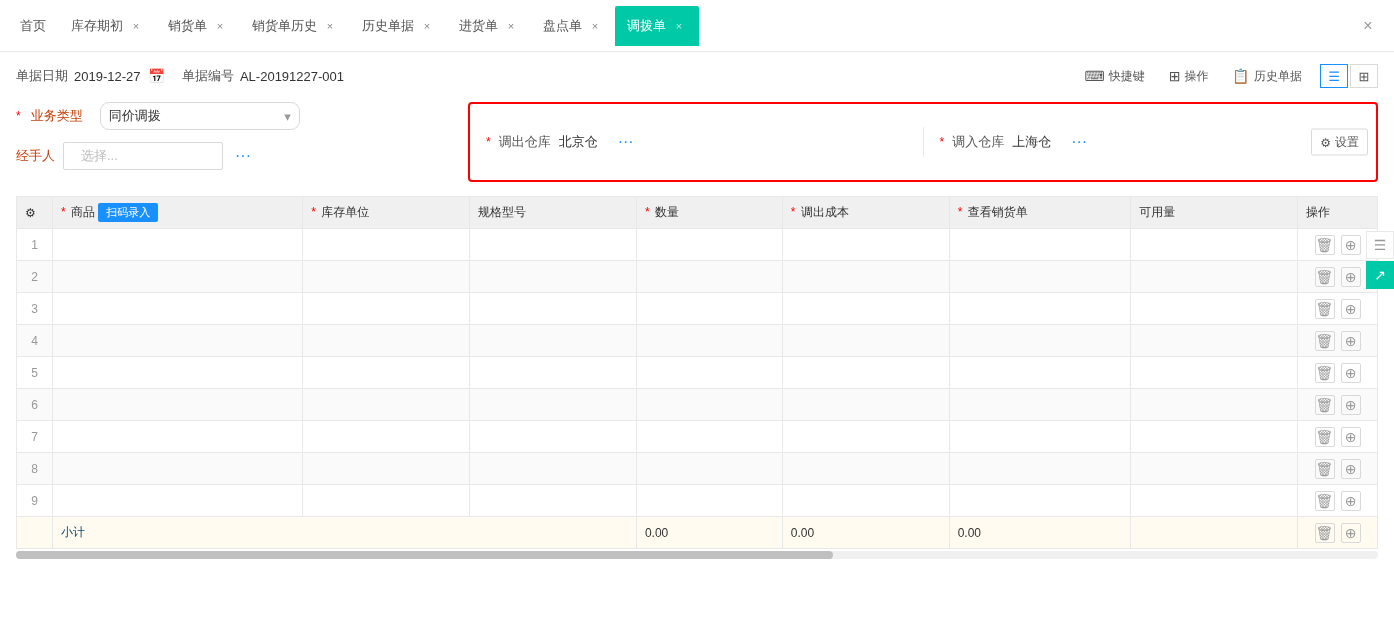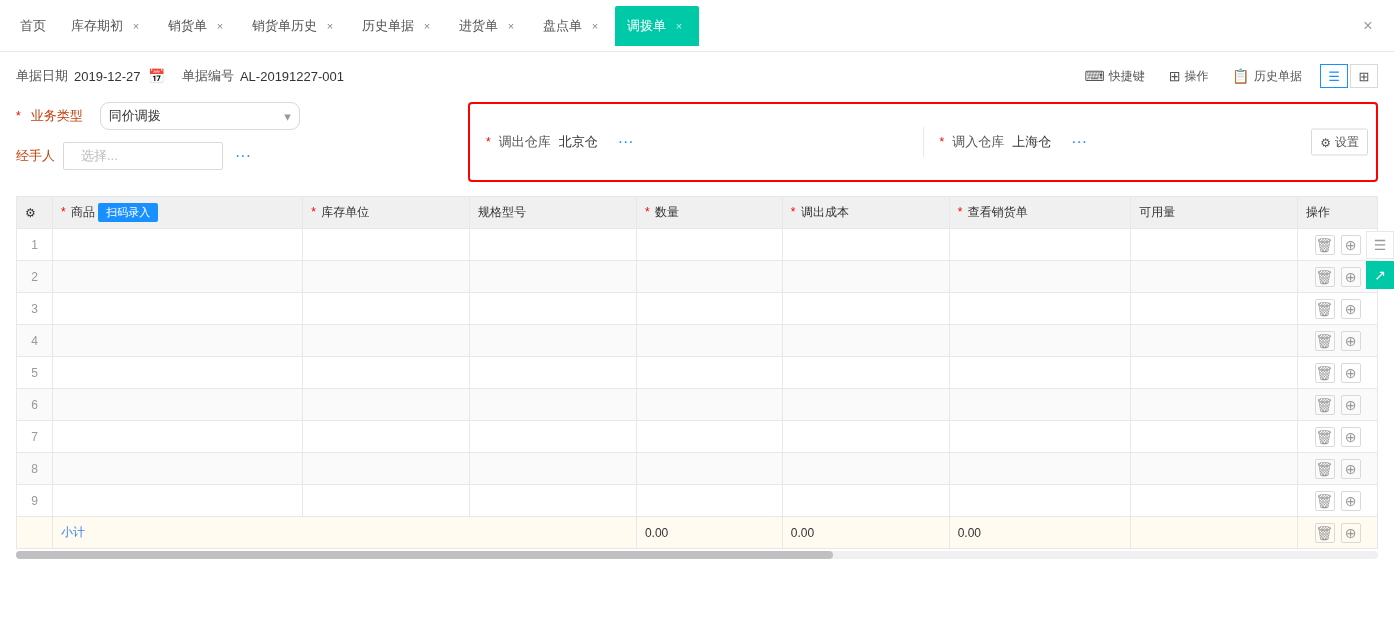--- a/index.html
+++ b/index.html
@@ -444,21 +444,21 @@
     <td></td>
     <td>
       <div class="ops-icons">
         <div class="op-icon" title="删除">🗑</div>
         <div class="op-icon" title="复制">⊕</div>
       </div>
     </td>
   </tr>
           <tr class="subtotal-row">
   <td class="row-num"></td>
-  <td colspan="3" style="color:#3b82f6;">小计</td>
+  <td colspan="3" style="color:#0c4a6e;">小计</td>
   <td>0.00</td>
   <td>0.00</td>
   <td>0.00</td>
   <td></td>
   <td>
     <div class="ops-icons">
       <div class="op-icon">🗑</div>
       <div class="op-icon">⊕</div>
     </div>
   </td>

